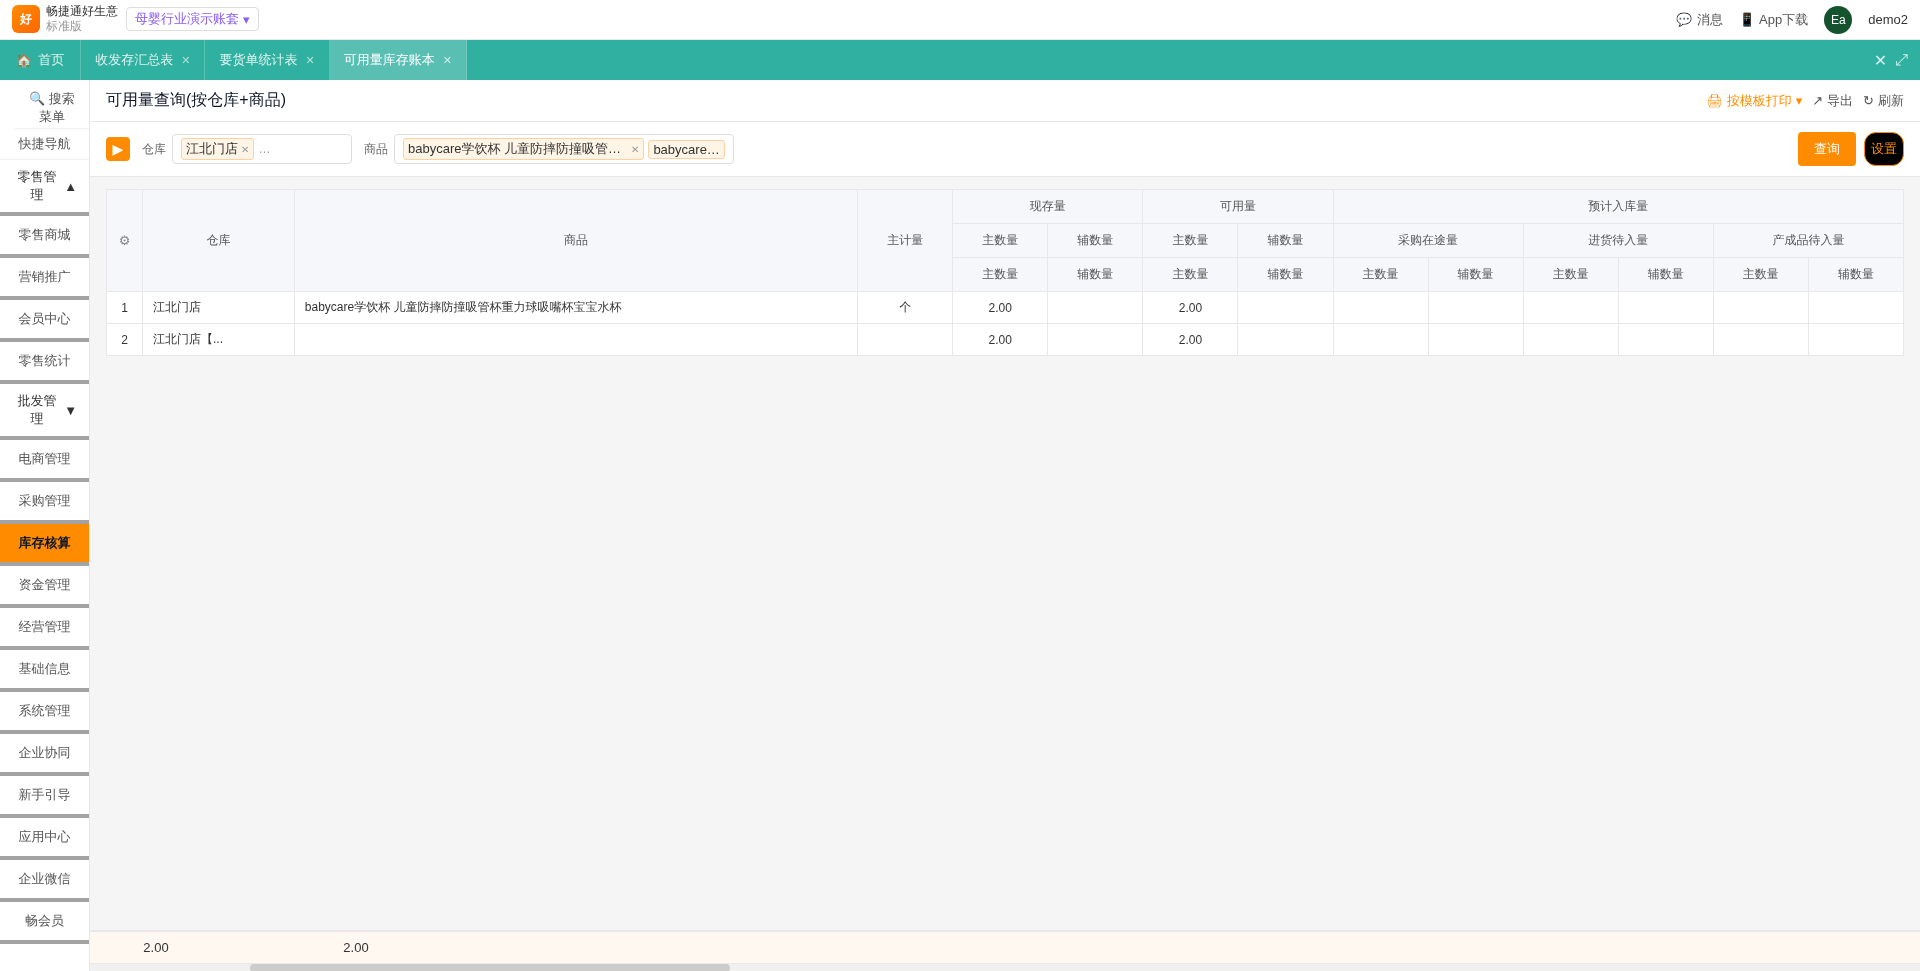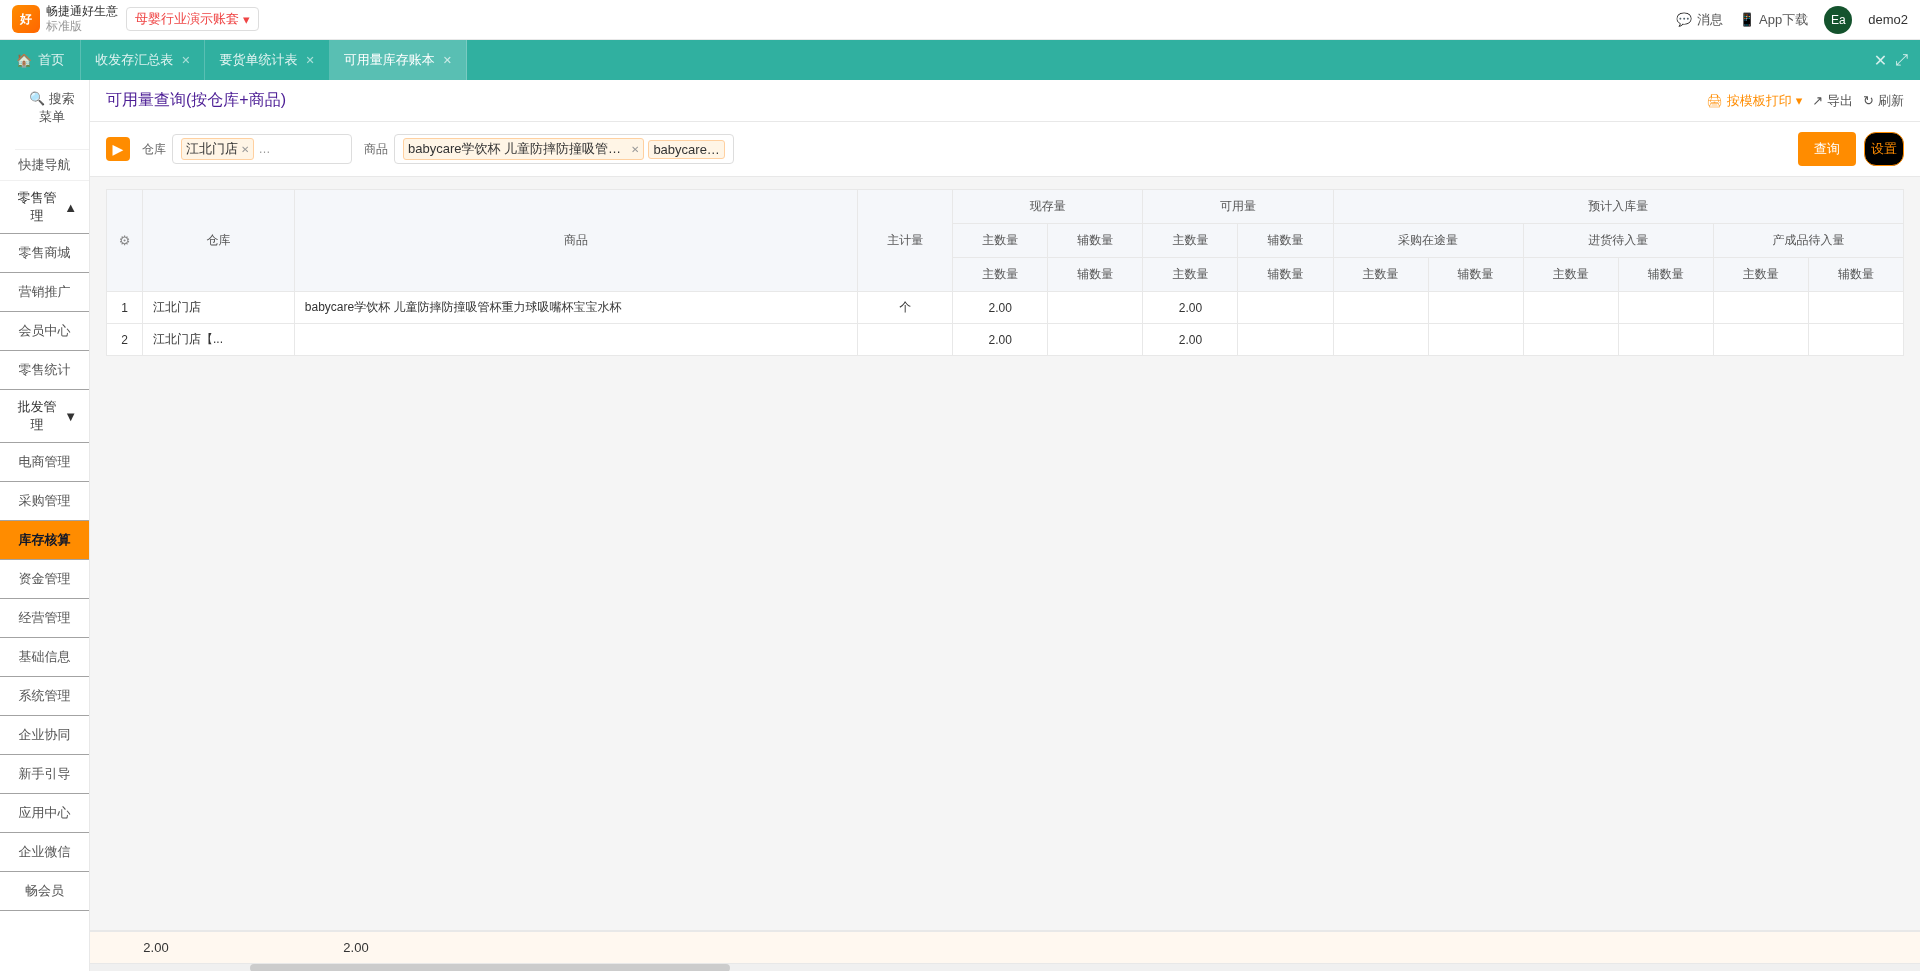--- a/index.html
+++ b/index.html
@@ -41,21 +41,21 @@
     .logo-text { font-size: 12px; color: #333; line-height: 1.2; }
     .logo-sub { font-size: 12px; color: #999; }
     .industry-selector {
       display: flex;
       align-items: center;
       gap: 4px;
       padding: 2px 8px;
       border: 1px solid #ddd;
       border-radius: 4px;
       cursor: pointer;
-      color: #ef4444;
+      color: #8b5cf6;
       font-size: 12px;
     }
     .top-header-right {
       display: flex;
       align-items: center;
       gap: 16px;
     }
     .top-header-right .icon-btn {
       display: flex;
       align-items: center;
@@ -132,21 +132,21 @@
     .sidebar {
       width: 90px;
       background: #fff;
       border-right: 1px solid #e8e8e8;
       display: flex;
       flex-direction: column;
       flex-shrink: 0;
       overflow-y: auto;
     }
     .sidebar-search {
-      padding: 10px 8px 23px;
+      padding: 10px 8px 2px;
       font-size: 12px;
       color: #555;
       cursor: pointer;
       text-align: center;
       border-bottom: 1px solid #f0f0f0;
       margin-left: 15px;
     }
     .sidebar-nav {
       padding: 6px 0;
       font-size: 12px;
@@ -158,21 +158,21 @@
     .sidebar-section {
       display: flex;
       flex-direction: column;
     }
     .sidebar-item {
       padding: 10px 8px;
       text-align: center;
       cursor: pointer;
       color: #555;
       font-size: 12px;
-      border-bottom: 1px solid #a3a3a3;
+      border-bottom: 4px solid #a3a3a3;
       display: flex;
       align-items: center;
       justify-content: center;
       gap: 2px;
     }
     .sidebar-item.active {
       background: #ff8c00;
       color: #0f172a;
       font-weight: 700;
     }
@@ -200,21 +200,21 @@
       padding: 10px 16px;
       display: flex;
       align-items: center;
       justify-content: space-between;
       border-bottom: 1px solid #e8e8e8;
       flex-shrink: 0;
     }
     .page-title {
       font-size: 16px;
       font-weight: 500;
-      color: #4c1d95;
+      color: #0f172a;
     }
     .page-actions {
       display: flex;
       align-items: center;
       gap: 10px;
     }
     .action-btn {
       display: flex;
       align-items: center;
       gap: 4px;

